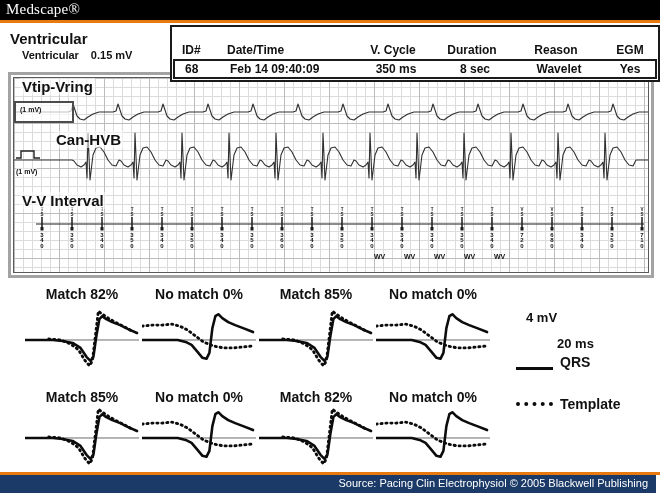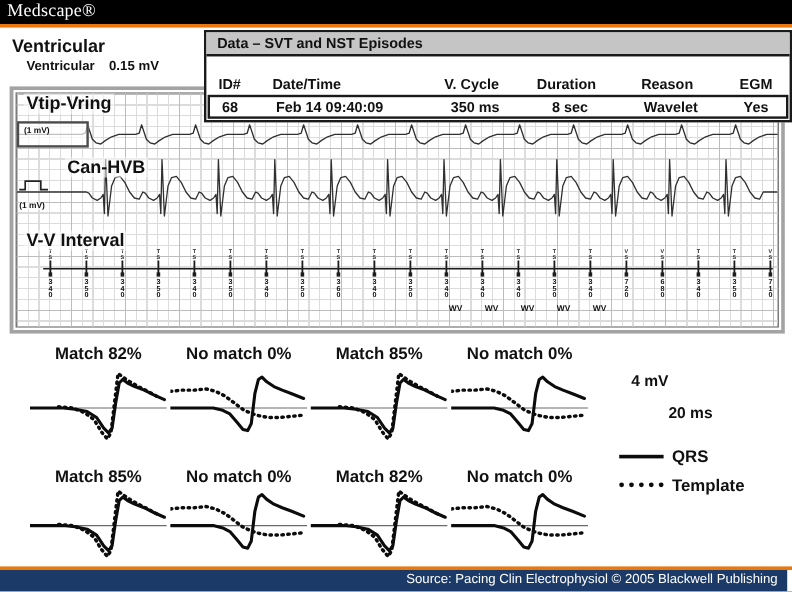--- a/index.html
+++ b/index.html
@@ -54,21 +54,21 @@
   .match-svg{position:absolute;width:114px;height:72px;}
   .c0{left:25px;} .c1{left:142px;} .c2{left:259px;} .c3{left:376px;}
   .r1l{top:286px;} .r1s{top:302px;} .r2l{top:389px;} .r2s{top:400px;}
   .mbase{stroke:#6a6a6a;stroke-width:1;}
   .qrs{fill:none;stroke:#0c0c0c;stroke-width:2.6;stroke-linejoin:round;stroke-linecap:round;}
   .tpl{fill:none;stroke:#0c0c0c;stroke-width:2.9;stroke-dasharray:1.2 3.8;stroke-linecap:round;}
   
   .scale-v{position:absolute;left:526px;top:310px;font-size:13px;font-weight:bold;}
   .scale-t{position:absolute;left:557px;top:336px;font-size:13px;font-weight:bold;}
   .legend-row{position:absolute;left:516px;display:flex;align-items:center;}
-  .lg1{top:372px;} .lg2{top:396px;}
+  .lg1{top:354px;align-items:flex-end;} .lg2{top:396px;}
   .legend-line{width:37px;height:0;border-top:3px solid #0c0c0c;margin-right:7px;}
   .legend-line.dotted{border-top-style:dotted;border-top-width:4px;}
   .legend-text{font-size:14px;font-weight:bold;}
   
   .rule-bot{position:absolute;left:0;top:472px;width:660px;height:3px;background:#e8790f;}
   .footerbar{position:absolute;left:0;top:475px;width:656px;height:18px;background:#1b3a67;}
   .source{position:absolute;right:8px;top:2px;color:#fff;font-size:11px;white-space:nowrap;}
 </style>
 </head>
 <body>
@@ -79,21 +79,20 @@
     <span class="logo">Medscape®</span>
   </div>
   <div class="rule-top"></div>
 
   <div class="sens-title">Ventricular</div>
   <div class="sens-line">
     <span>Ventricular</span><span class="gap"></span><span>0.15 mV</span>
   </div>
 
   <div class="tbl">
-    <div class="tbl-title">Data – SVT and NST Episodes</div>
     <div class="tbl-head">
       <span>ID#</span>
       <span>Date/Time</span>
       <span>V. Cycle</span>
       <span>Duration</span>
       <span>Reason</span>
       <span>EGM</span>
     </div>
     <div class="tbl-row">
       <span>68</span>

